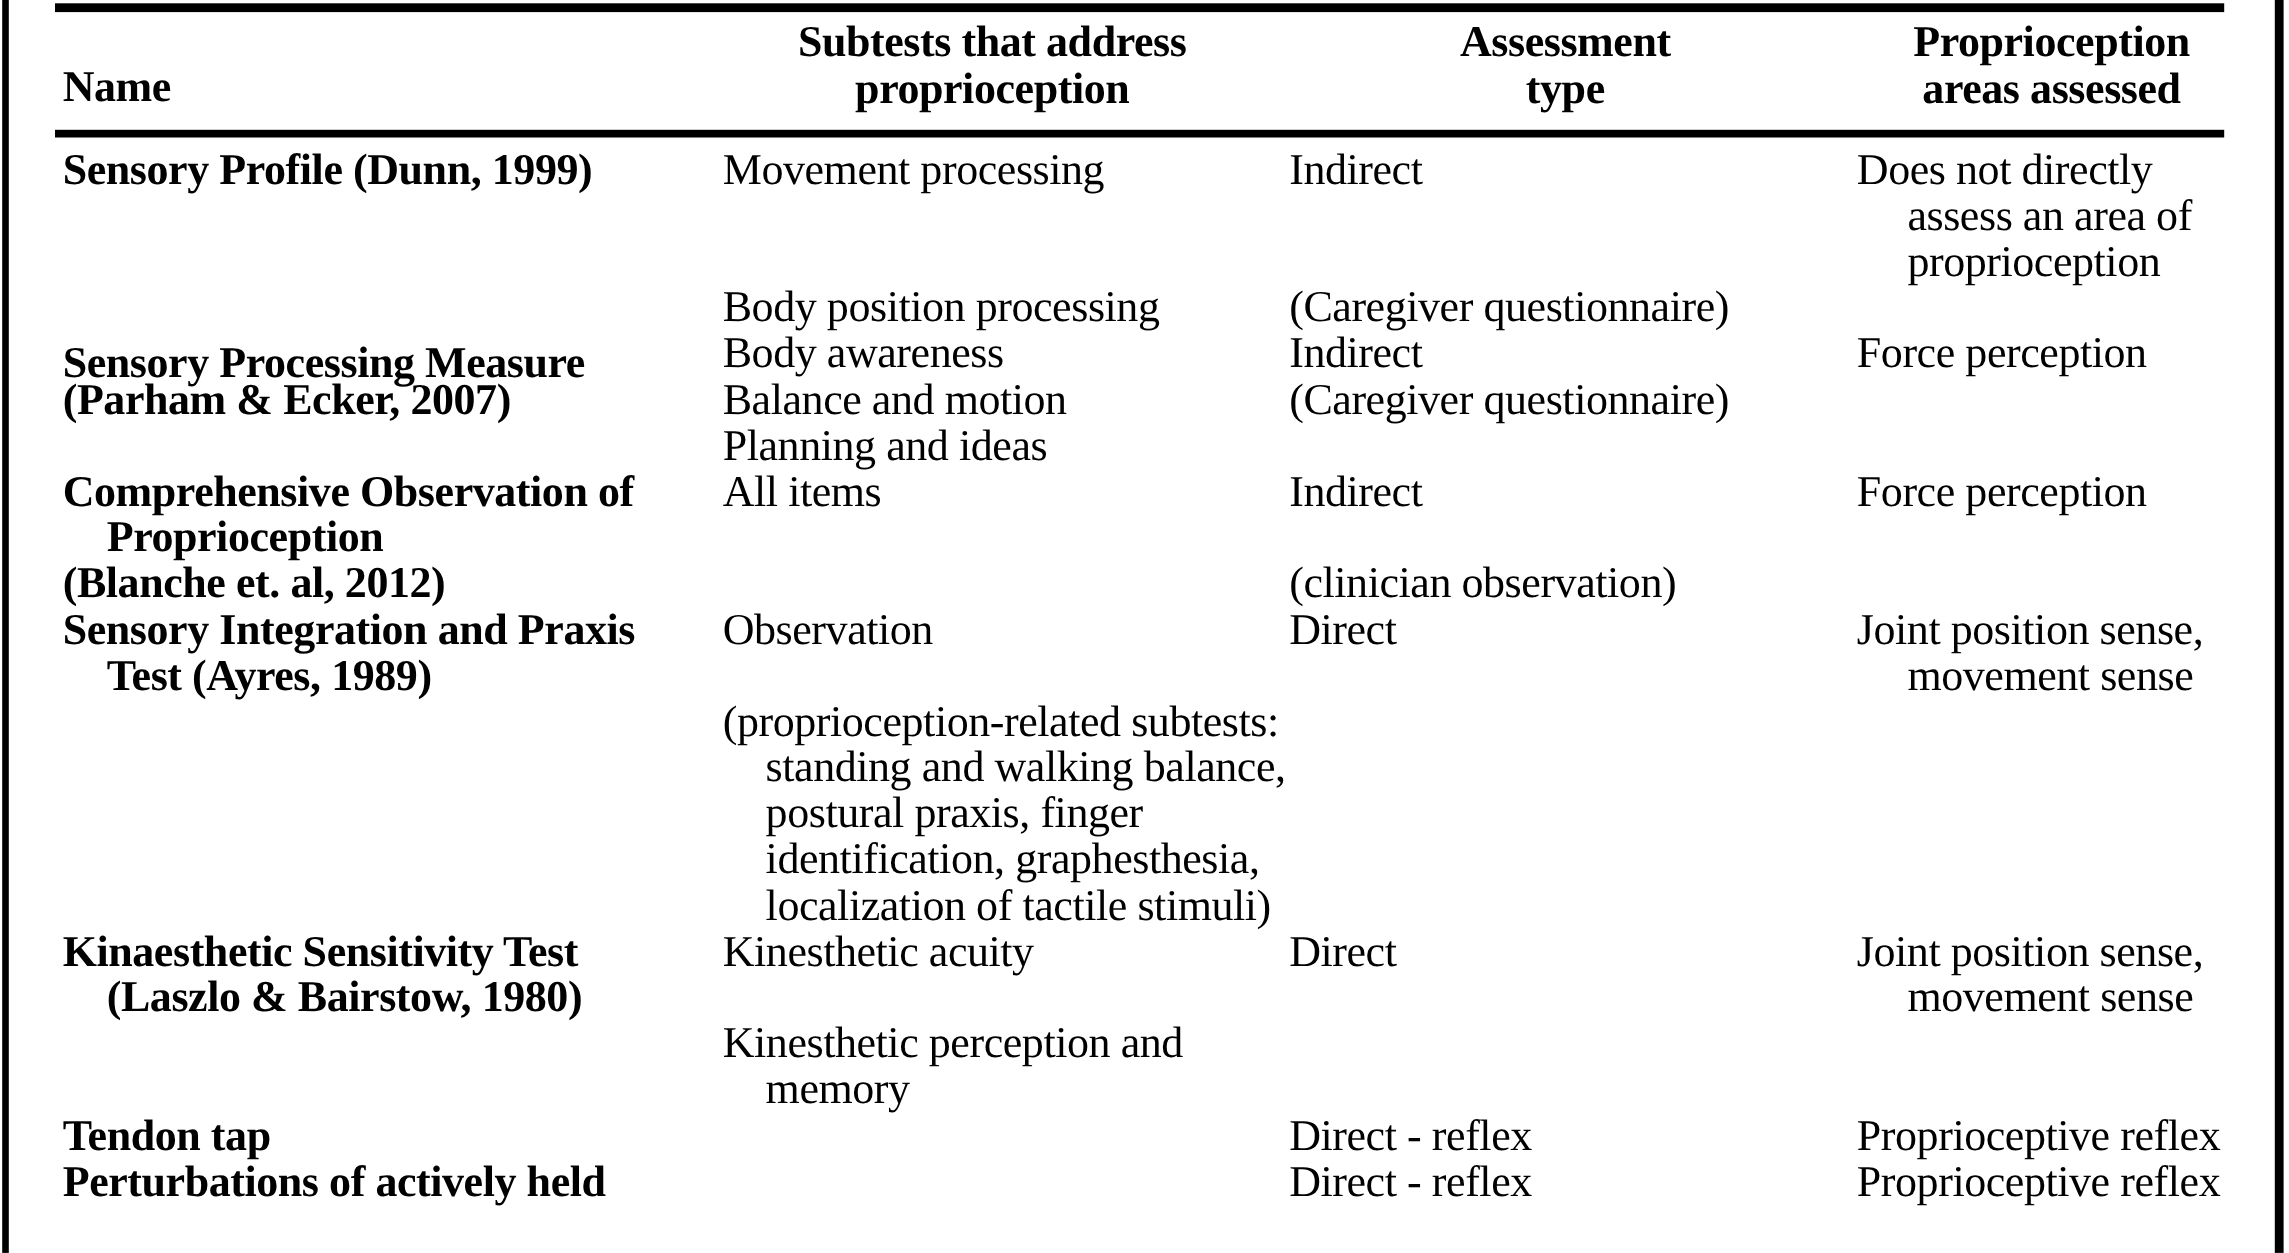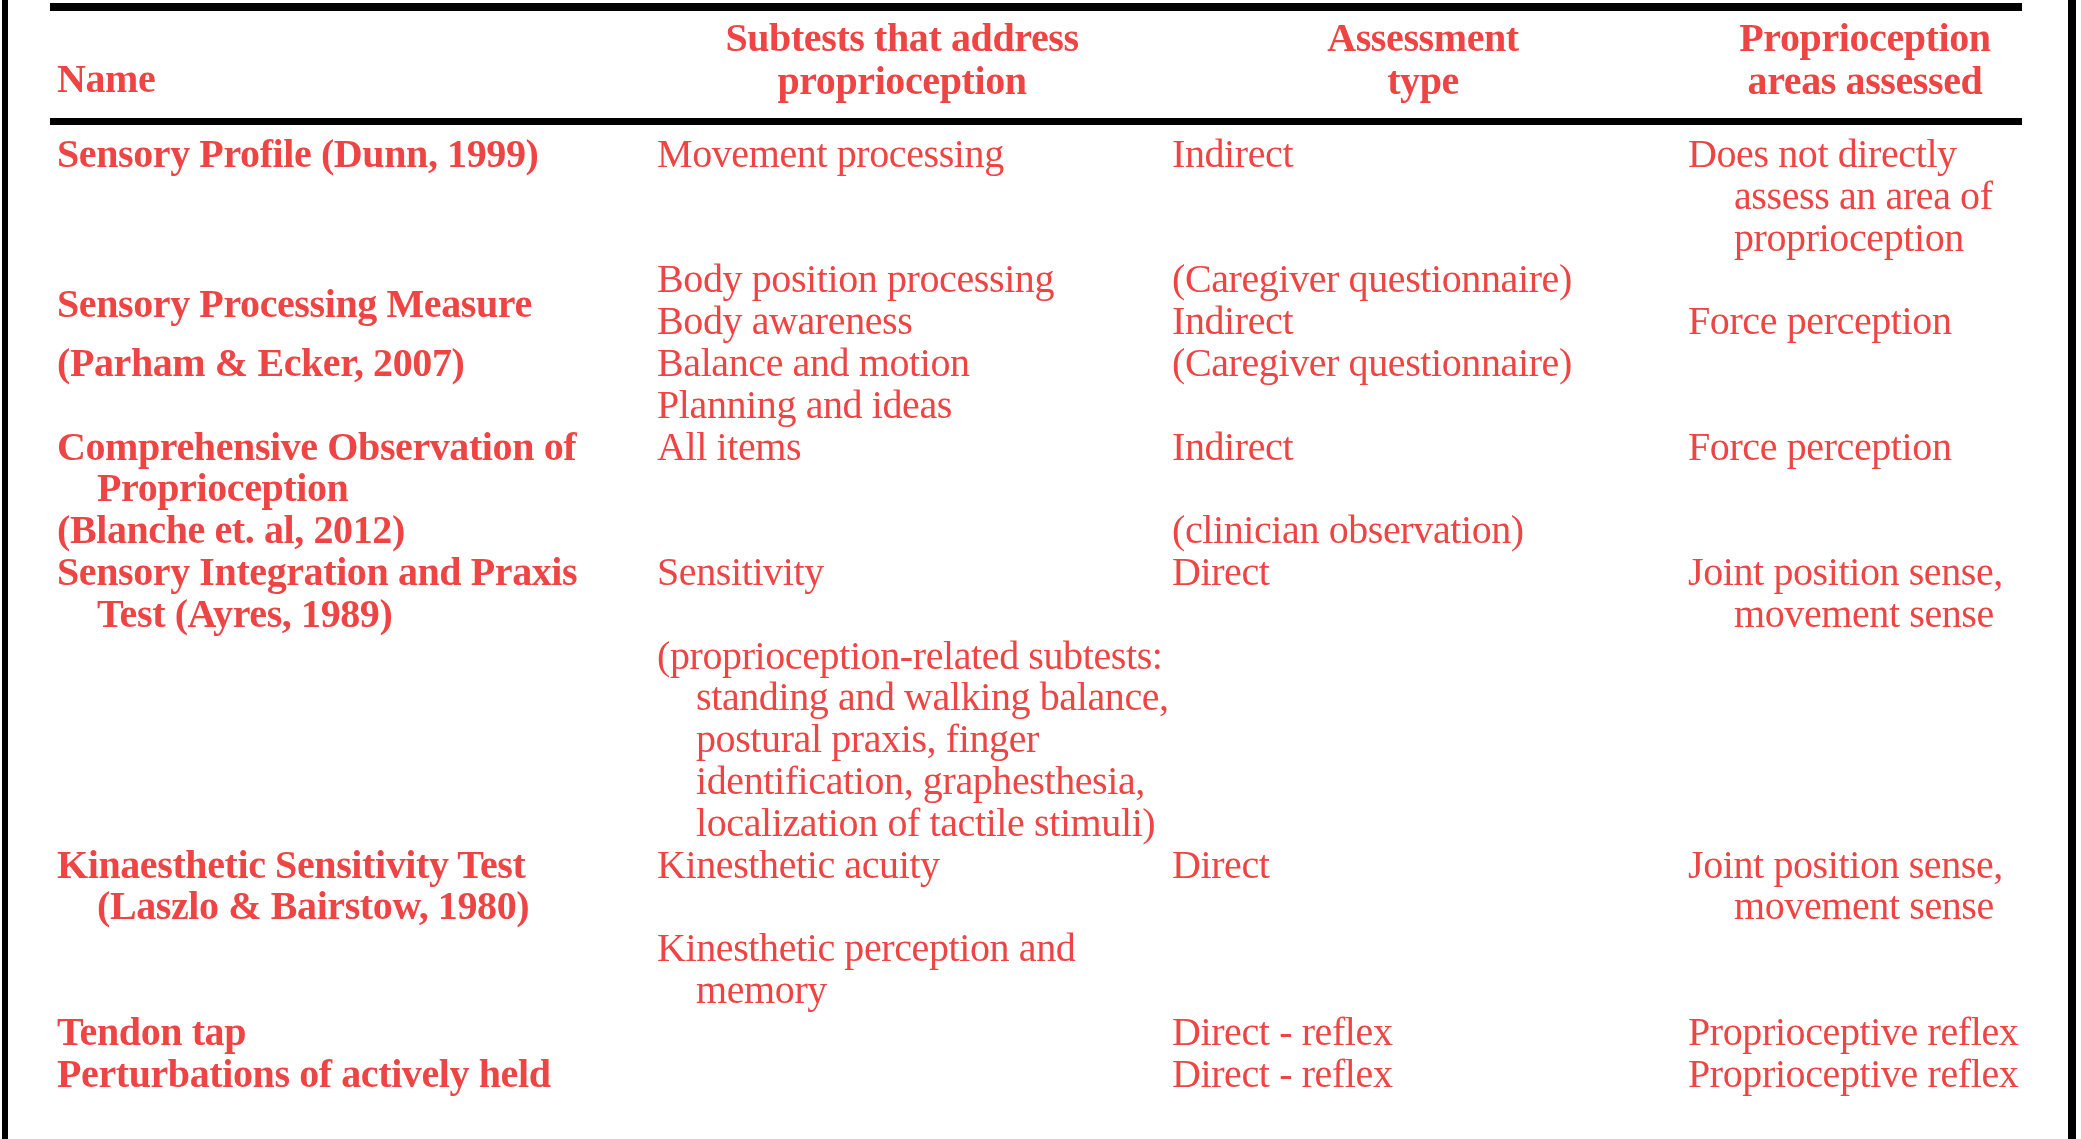--- a/index.html
+++ b/index.html
@@ -7,21 +7,21 @@
     padding: 0;
     background: #e8e8e8;
   }
   .page {
     position: relative;
     width: 2081px;
     height: 1139px;
     background: #ffffff;
     overflow: hidden;
     font-family: "Liberation Serif", "DejaVu Serif", serif;
-    color: #ef4444;
+    color: #000000;
   }
   
   .frame-left {
     position: absolute;
     left: 2px; top: 0;
     width: 6px; height: 1139px;
     background: #000;
   }
   .frame-right {
     position: absolute;
@@ -104,37 +104,37 @@
 
   <div class="tbody">
       <div class="cell col-name" style="top: 0px;">Sensory Profile (Dunn, 1999)</div>
       <div class="cell col-subtests" style="top: 0px;">Movement processing</div>
       <div class="cell col-type" style="top: 0px;">Indirect</div>
       <div class="cell col-areas" style="top: 0px;">Does not directly</div>
       <div class="cell col-areas indent" style="top: 42px;">assess an area of</div>
       <div class="cell col-areas indent" style="top: 84px;">proprioception</div>
       <div class="cell col-subtests" style="top: 125px;">Body position processing</div>
       <div class="cell col-type" style="top: 125px;">(Caregiver questionnaire)</div>
-      <div class="cell col-name" style="top: 150px;">Sensory Processing Measure</div>
+      <div class="cell col-name" style="top: 176px;">Sensory Processing Measure</div>
       <div class="cell col-subtests" style="top: 167px;">Body awareness</div>
       <div class="cell col-type" style="top: 167px;">Indirect</div>
       <div class="cell col-areas" style="top: 167px;">Force perception</div>
       <div class="cell col-name" style="top: 209px;">(Parham &amp; Ecker, 2007)</div>
       <div class="cell col-subtests" style="top: 209px;">Balance and motion</div>
       <div class="cell col-type" style="top: 209px;">(Caregiver questionnaire)</div>
       <div class="cell col-subtests" style="top: 251px;">Planning and ideas</div>
       <div class="cell col-name" style="top: 293px;">Comprehensive Observation of</div>
       <div class="cell col-subtests" style="top: 293px;">All items</div>
       <div class="cell col-type" style="top: 293px;">Indirect</div>
       <div class="cell col-areas" style="top: 293px;">Force perception</div>
       <div class="cell col-name indent" style="top: 334px;">Proprioception</div>
       <div class="cell col-name" style="top: 376px;">(Blanche et. al, 2012)</div>
       <div class="cell col-name" style="top: 418px;">Sensory Integration and Praxis</div>
       <div class="cell col-type" style="top: 376px;">(clinician observation)</div>
-      <div class="cell col-subtests" style="top: 418px;">Sensitivity</div>
+      <div class="cell col-subtests" style="top: 418px;">Observation</div>
       <div class="cell col-type" style="top: 418px;">Direct</div>
       <div class="cell col-areas" style="top: 418px;">Joint position sense,</div>
       <div class="cell col-name indent" style="top: 460px;">Test (Ayres, 1989)</div>
       <div class="cell col-areas indent" style="top: 460px;">movement sense</div>
       <div class="cell col-subtests" style="top: 502px;">(proprioception-related subtests:</div>
       <div class="cell col-subtests indent" style="top: 543px;">standing and walking balance,</div>
       <div class="cell col-subtests indent" style="top: 585px;">postural praxis, finger</div>
       <div class="cell col-subtests indent" style="top: 627px;">identification, graphesthesia,</div>
       <div class="cell col-subtests indent" style="top: 669px;">localization of tactile stimuli)</div>
       <div class="cell col-subtests" style="top: 711px;">Kinesthetic acuity</div>

